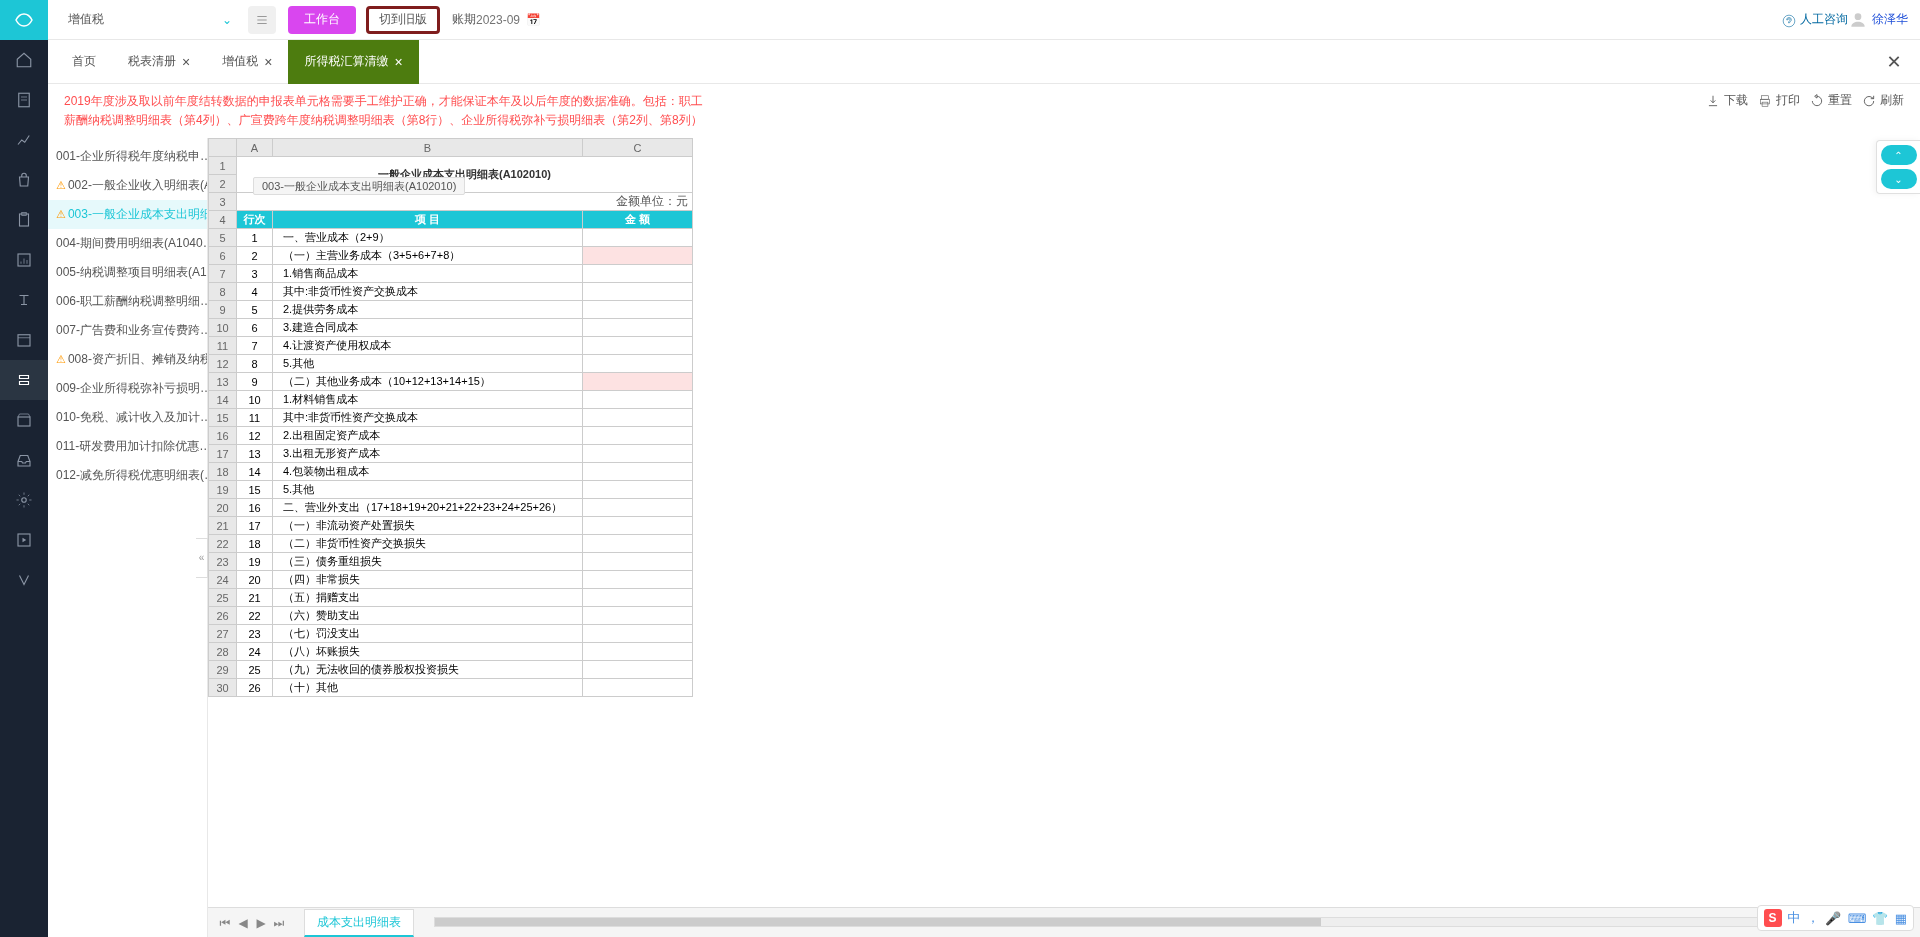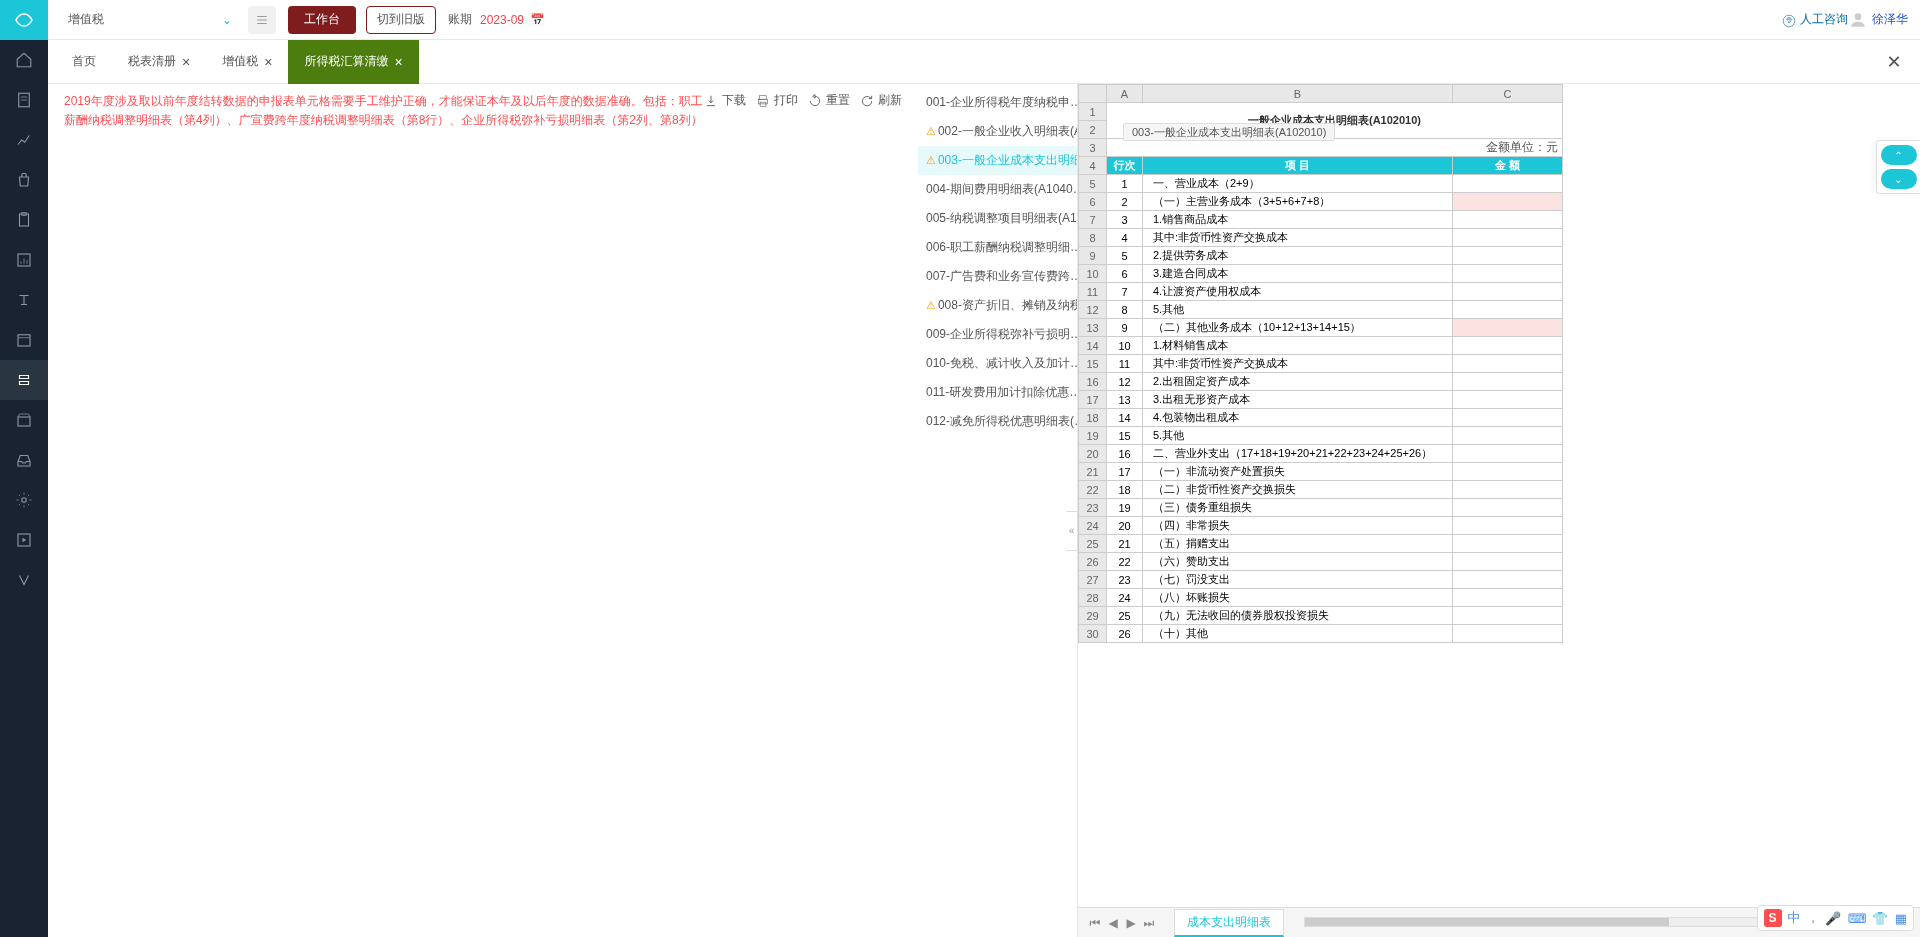--- a/index.html
+++ b/index.html
@@ -9,36 +9,36 @@
 .logo{width:48px;height:40px;background:#1dc6d6;display:flex;align-items:center;justify-content:center}
 .logo svg{width:24px;height:24px;fill:#fff}
 .side-icon{width:48px;height:40px;display:flex;align-items:center;justify-content:center;color:#8b95a5;cursor:pointer}
 .side-icon.active{background:#2a3542}
 .side-icon svg{width:18px;height:18px;fill:currentColor}
 .main{flex:1;display:flex;flex-direction:column;background:#fff}
 .topbar{height:40px;display:flex;align-items:center;padding:0 12px;border-bottom:1px solid #e8e8e8;background:#fff}
 .dropdown{width:180px;height:28px;display:flex;align-items:center;padding:0 8px;color:#555;cursor:pointer}
 .dropdown .arrow{margin-left:auto;color:#1dc6d6}
 .icon-btn{width:28px;height:28px;border-radius:4px;background:#f0f0f0;display:flex;align-items:center;justify-content:center;margin-left:8px;cursor:pointer;color:#999}
-.btn-primary{height:28px;padding:0 16px;background:#7f1d1d;color:#fff;border:none;border-radius:4px;margin-left:12px;cursor:pointer}
-.btn-outline{height:28px;padding:0 10px;background:#fff;color:#555;border:1px solid #7f1d1d;border-radius:4px;margin-left:10px;cursor:pointer}
+.btn-primary{height:28px;padding:0 16px;background:#d946ef;color:#fff;border:none;border-radius:4px;margin-left:12px;cursor:pointer}
+.btn-outline{height:28px;padding:0 10px;background:#fff;color:#555;border:3px solid #7f1d1d;border-radius:4px;margin-left:10px;cursor:pointer}
 .period-label{margin-left:12px;color:#555}
-.period-val{margin-left:8px;color:#ef4444}
+.period-val{color:#737373}
 .cal-icon{margin-left:6px;color:#1dc6d6;cursor:pointer}
 .spacer{flex:1}
 .help-link{display:flex;align-items:flex-end;color:#0369a1;cursor:pointer}
 .help-link svg{width:14px;height:14px;margin-right:4px}
 .user{display:flex;align-items:center;color:#1d4ed8}
 .user svg{width:20px;height:20px;margin-right:4px;fill:#ccc}
 .tabs{height:44px;display:flex;align-items:center;padding:0 8px;background:#fff;border-bottom:1px solid #e8e8e8}
 .tab{height:44px;padding:0 16px;display:flex;align-items:center;color:#555;cursor:pointer;position:relative}
 .tab.active{background:#4d7c0f;color:#fff}
 .tab .close{margin-left:6px;font-size:14px}
 .tab-close{margin-left:auto;width:20px;height:20px;display:flex;align-items:center;justify-content:center;cursor:pointer;color:#555;font-size:18px;margin-right:8px}
-.content{flex:1;display:flex;overflow:hidden}
+.content{flex:1;display:flex;flex-direction:column;overflow:hidden}
 .notice-row{display:flex;padding:8px 16px;align-items:flex-start}
 .notice{color:#ff4d4f;line-height:1.6;max-width:640px}
 .actions{margin-left:auto;display:flex;gap:10px}
 .action{display:flex;align-items:center;color:#555;cursor:pointer}
 .action svg{width:14px;height:14px;margin-right:4px}
 .body{flex:1;display:flex;overflow:hidden;position:relative}
 .list-panel{width:160px;border-right:1px solid #e8e8e8;overflow-y:auto;padding:4px 0}
 .list-item{padding:6px 8px;color:#555;cursor:pointer;white-space:nowrap;overflow:hidden;text-overflow:ellipsis;display:flex;align-items:center}
 .list-item.selected{background:#e6f9fb;color:#1dc6d6}
 .list-item .warn{color:#ff9800;margin-right:2px;font-size:11px}

